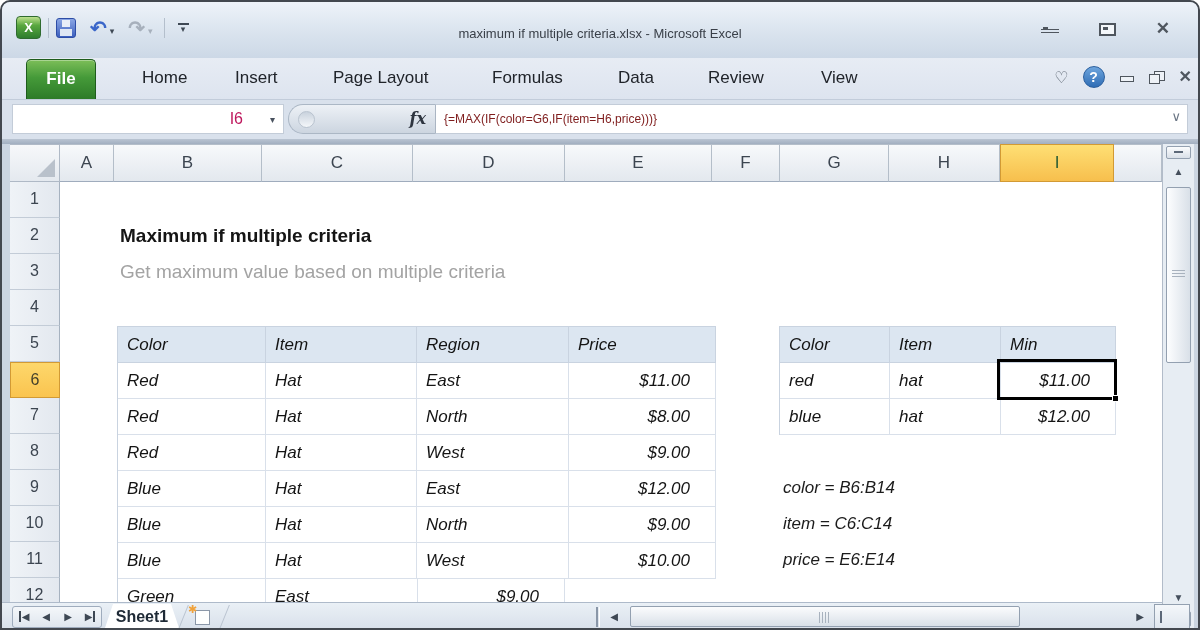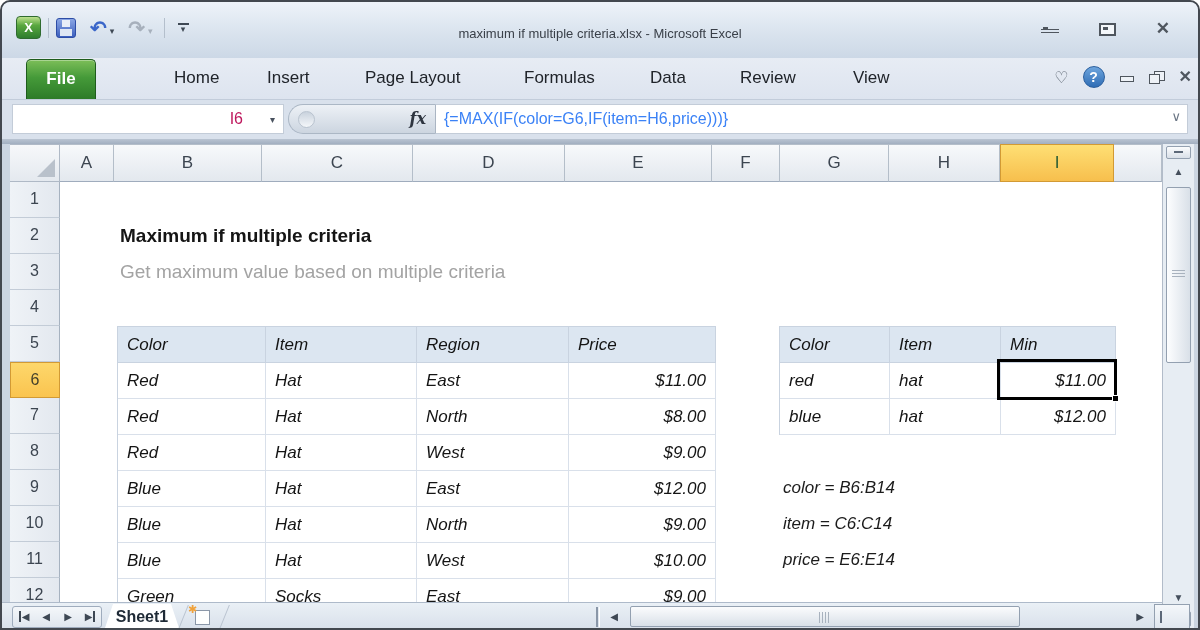--- a/index.html
+++ b/index.html
@@ -36,21 +36,21 @@
   .wb-restore::after { content:""; position:absolute; left:2px; top:2px; width:5px; height:3px; background:#4f565e; }
   .wb-close { font-size:17px; font-weight:bold; color:#4f565e; line-height:14px; }
   
   #tabrow { position:absolute; left:0; top:56px; width:1200px; height:42px;
     background:linear-gradient(#e7ecf4,#dde4ef); border-bottom:1px solid #c2ccda; }
   #file-tab { position:absolute; left:24px; top:1px; width:70px; height:40px;
     border:1px solid #1e5c1c; border-bottom:none; border-radius:5px 5px 0 0;
     background:linear-gradient(#7cbe58,#459a39 45%,#2d7b28);
     color:#fff; font-weight:bold; font-size:17px; text-align:center; line-height:38px;
     box-shadow:inset 0 1px 0 rgba(255,255,255,.35); }
-  .rtab { position:absolute; top:10px; font-size:17px; color:#20242a;margin-left:32px; }
+  .rtab { position:absolute; top:10px; font-size:17px; color:#20242a; }
   #tab-icons { position:absolute; right:10px; top:8px; display:flex; align-items:center; gap:14px; }
   .heart { font-size:16px; color:#5a6470; }
   .help-circle { width:22px; height:22px; border-radius:50%; border:1px solid #2b5f9e;
     background:linear-gradient(#6ea5dd,#2f6db5); color:#fff; font-weight:bold; font-size:14px;
     text-align:center; line-height:20px; }
   .sm-min { width:16px; height:12px; position:relative; }
   .sm-min::after { content:""; position:absolute; left:1px; bottom:1px; width:12px; height:4px; border:1px solid #4f565e; background:#eef2f7; }
   .sm-restore { width:16px; height:13px; position:relative; }
   .sm-restore::before { content:""; position:absolute; right:0; top:0; width:9px; height:8px; border:1px solid #4f565e; background:#eef2f7; }
   .sm-restore::after { content:""; position:absolute; left:0; bottom:0; width:9px; height:8px; border:1px solid #4f565e; background:#eef2f7; }
@@ -63,21 +63,21 @@
   #namebox .nb-caret { position:absolute; right:8px; top:9px; font-size:10px; color:#49525f; }
   #fx-pill { position:absolute; left:286px; top:4px; width:147px; height:30px;
     border:1px solid #abb7c5; border-right:none; border-radius:15px 0 0 15px;
     background:linear-gradient(#edf1f6,#ccd5e0); }
   #fx-pill .dot { position:absolute; left:9px; top:6px; width:17px; height:17px; border-radius:50%;
     background:linear-gradient(#c9d2dd,#f4f7fa); border:1px solid #b9c3cf; }
   #fx-pill .fx { position:absolute; right:9px; top:4px; font-family:"DejaVu Serif","Liberation Serif",serif;
     font-style:italic; font-weight:bold; font-size:16px; color:#2e3540; }
   #formula-field { position:absolute; left:433px; top:4px; width:753px; height:30px; background:#fff;
     border:1px solid #c3ccd8; border-left:1px solid #aab5c3; }
-  #formula-field .ftext { position:absolute; left:8px; top:0; font-size:16px; color:#3b82f6; line-height:28px; white-space:nowrap; }
+  #formula-field .ftext { position:absolute; left:8px; top:0; font-size:12px; color:#7f1d1d; line-height:28px; white-space:nowrap; }
   #formula-field .fcaret { position:absolute; right:6px; top:4px; font-size:13px; color:#6a7584; }
   #fbar-groove { position:absolute; left:0; top:137px; width:1196px; height:5px;
     background:linear-gradient(#b9c4d2,#a2afc0); }
   
   #colheads { position:absolute; left:0; top:142px; width:1160px; height:38px; }
   .corner { position:absolute; left:8px; top:0; width:50px; height:38px;
     background:linear-gradient(#f6f8fa,#e4e9ef); border:1px solid #afb9c6; border-left:none; }
   .corner .tri { position:absolute; right:4px; bottom:4px; width:0; height:0;
     border-left:18px solid transparent; border-bottom:18px solid #b9c1cb; }
   .chead { position:absolute; top:0; height:38px; text-align:center; font-size:17px; color:#3c4550;
@@ -94,21 +94,21 @@
   #sheet { position:absolute; left:58px; top:180px; width:1102px; height:420px; background:#fff; overflow:hidden; }
   .doc-title { position:absolute; left:60px; top:36px; height:36px; line-height:36px;
     font-size:19px; font-weight:bold; color:#151515; }
   .doc-subtitle { position:absolute; left:60px; top:72px; height:36px; line-height:36px;
     font-size:19px; color:#a3a3a3; }
   .xtable { position:absolute; border-left:1px solid #c9d3e0; border-top:1px solid #c9d3e0;font-style:italic; }
   .xrow { display:flex; }
   .xcell { height:36px; line-height:35px; font-size:17px; color:#141414; padding-left:9px;
     border-right:1px solid #d9e0ea; border-bottom:1px solid #d9e0ea; background:#fff; }
   .xrow.head .xcell { background:#dce6f1; border-right-color:#c9d3e0; border-bottom-color:#c9d3e0; }
-  .xcell.num { text-align:right; padding-right:9px; padding-left:0; }
+  .xcell.num { text-align:right; padding-right:25px; padding-left:0; }
   .note { position:absolute; left:723px; height:36px; line-height:36px; font-style:italic;
     font-size:17px; color:#1c1c1c; }
   #sel-box { position:absolute; left:937px; top:177px; width:120px; height:41px;
     border:3px solid #000; }
   #sel-box .handle { position:absolute; right:-5px; bottom:-5px; width:7px; height:7px;
     background:#000; border:1px solid #fff; }
   
   #vscroll { position:absolute; left:1160px; top:142px; width:32px; height:486px;
     background:#e7edf3; border-left:1px solid #b2bcc9; }
   .v-split { position:absolute; left:3px; top:2px; width:25px; height:13px;
@@ -289,21 +289,20 @@
         <div class="xcell num" style="width:147px">$9.00</div>
       </div>
       <div class="xrow">
         <div class="xcell" style="width:148px">Blue</div>
         <div class="xcell" style="width:151px">Hat</div>
         <div class="xcell" style="width:152px">West</div>
         <div class="xcell num" style="width:147px">$10.00</div>
       </div>
       <div class="xrow">
         <div class="xcell" style="width:148px">Green</div>
-        <div class="xcell" style="width:151px">Socks</div>
         <div class="xcell" style="width:152px">East</div>
         <div class="xcell num" style="width:147px">$9.00</div>
       </div>
     </div>
 
     <div class="xtable" style="left:719px;top:144px">
       <div class="xrow head">
         <div class="xcell" style="width:110px">Color</div>
         <div class="xcell" style="width:111px">Item</div>
         <div class="xcell" style="width:115px">Min</div>

